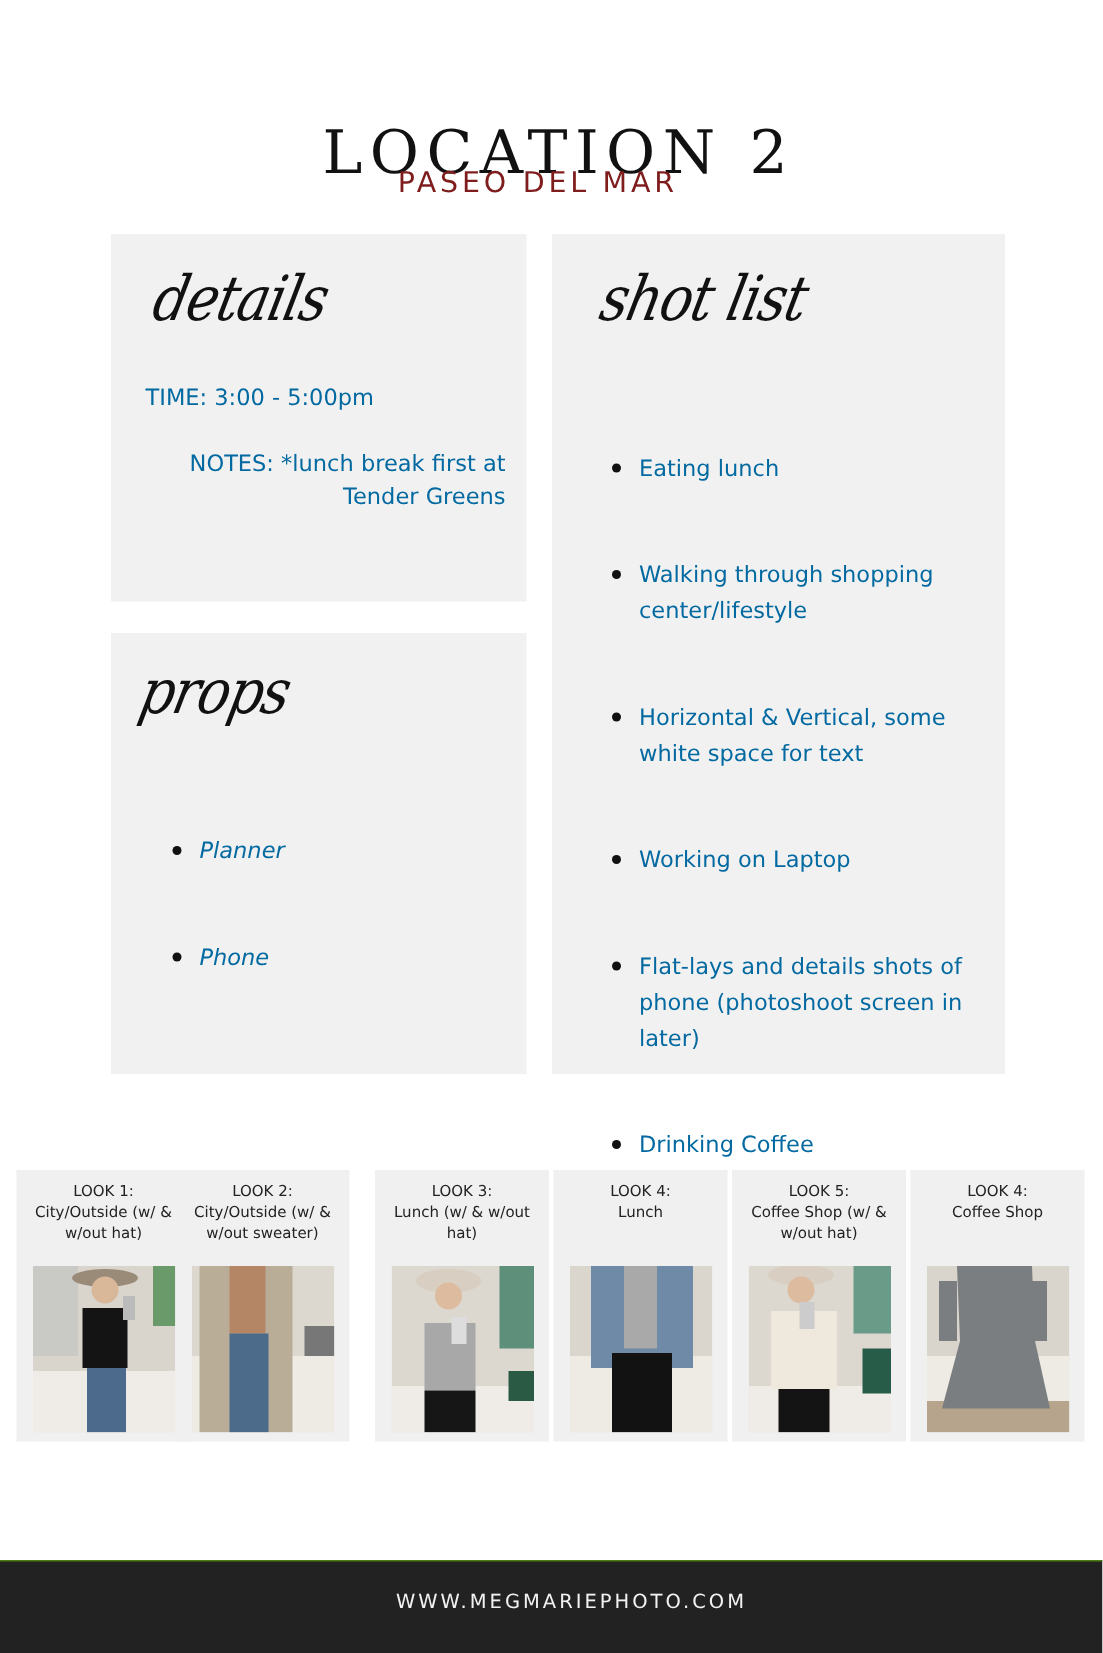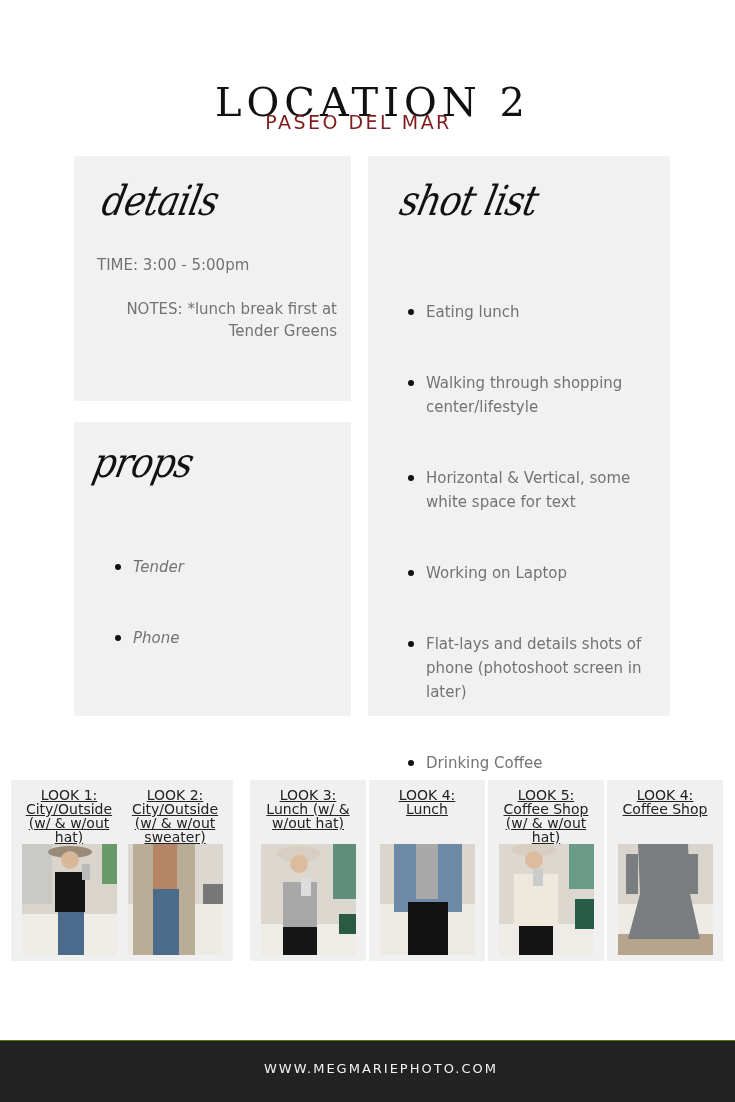--- a/index.html
+++ b/index.html
@@ -26,42 +26,42 @@
 
   .script {
     position: absolute;
     font-family: "DejaVu Serif", "Liberation Serif", serif;
     font-style: italic; font-size: 36px; color: #111; letter-spacing: -1px;
     line-height: 40px;
     transform: skewX(-12deg) scaleY(1.15);
     transform-origin: left bottom;
   }
   .body-text {
-    font-family: "DejaVu Sans", sans-serif; font-size: 15px; color: #737373;
+    font-family: "DejaVu Sans", sans-serif; font-size: 15px; color: #0369a1;
     line-height: 22px;
   }
   #details-time { position: absolute; left: 23px; top: 98px; width: 240px; }
   #details-notes { position: absolute; left: 23px; top: 142px; width: 240px; text-align: right; }
 
   ul.bullets { list-style: none; margin: 0; padding: 0; position: absolute; }
   ul.bullets li { position: relative; padding-left: 20px; line-height: 24px; margin-top: 47px; }
   ul.bullets li::before {
     content: ""; position: absolute; left: 2px; top: 9px;
     width: 6px; height: 6px; border-radius: 50%; background: #111;
   }
   #shot-list { left: 38px; top: 97px; width: 245px; }
   #props-list { left: 39px; top: 86px; width: 220px; }
   #props-list li { font-style: italic; }
 
   .look {
     position: absolute; top: 780px; width: 116px; height: 181px; background: #f0f0f0;
   }
   .look-label {
     position: absolute; left: 3px; top: 8px; width: 110px; text-align: center;
-    font-family: "DejaVu Sans", sans-serif; font-size: 14px; line-height: 14px; color: #222; text-decoration: underline;
+    font-family: "DejaVu Sans", sans-serif; font-size: 10px; line-height: 14px; color: #222;
   }
   .look-photo {
     position: absolute; left: 11px; top: 64px; width: 95px; height: 111px;
     overflow: hidden;
   }
   .look-photo svg { display: block; width: 100%; height: 100%; }
 
   .footer {
     position: absolute; left: 0; top: 1040px; width: 735px; height: 62px;
     background: #222222; border-top: 1px solid #4d7c0f;
@@ -80,21 +80,21 @@
 
 <section class="box" id="box-details">
   <div class="script" style="left:24px; top:28px;">details</div>
   <div class="body-text" id="details-time">TIME: 3:00 - 5:00pm</div>
   <div class="body-text" id="details-notes">NOTES: *lunch break first at Tender Greens</div>
 </section>
 
 <section class="box" id="box-props">
   <div class="script" style="left:15px; top:24px;">props</div>
   <ul class="bullets body-text" id="props-list">
-    <li>Tender</li>
+    <li>Planner</li>
     <li>Phone</li>
   </ul>
 </section>
 
 <section class="box" id="box-shots">
   <div class="script" style="left:28px; top:28px;">shot list</div>
   <ul class="bullets body-text" id="shot-list">
     <li>Eating lunch</li>
     <li>Walking through shopping center/lifestyle</li>
     <li>Horizontal &amp; Vertical, some white space for text</li>

